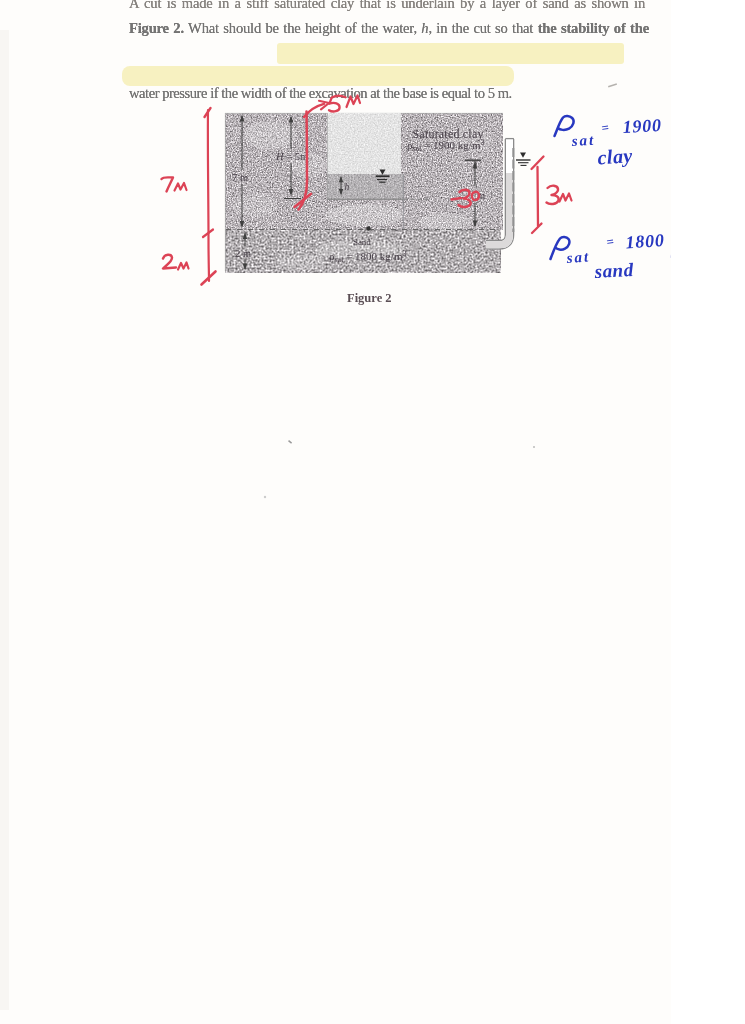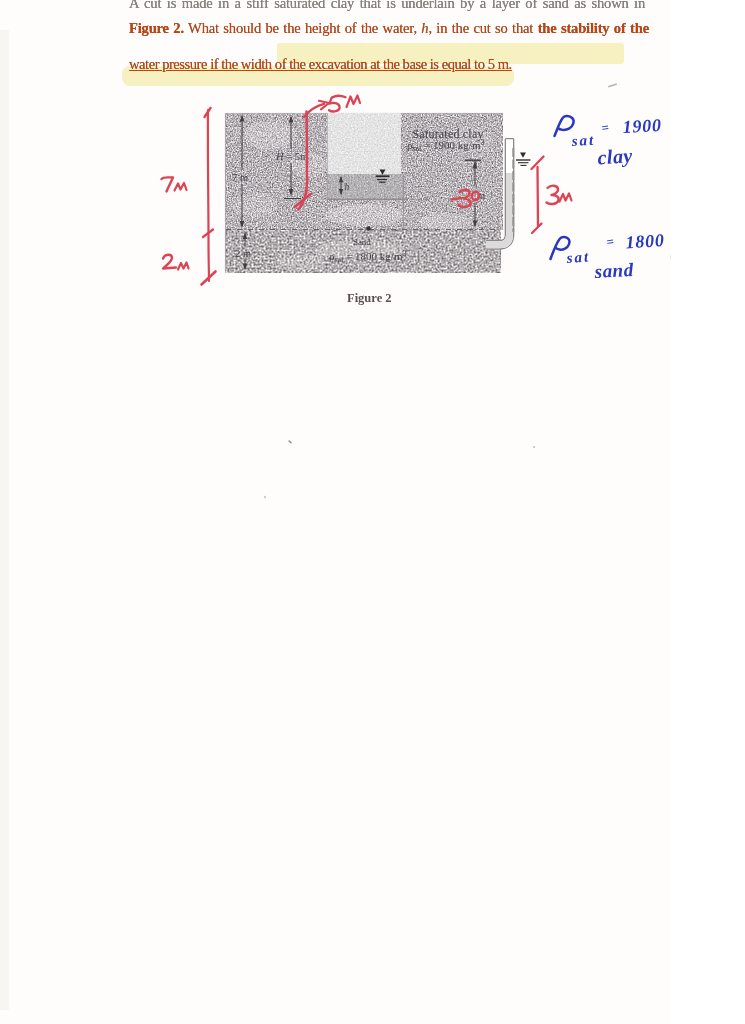--- a/index.html
+++ b/index.html
@@ -1,33 +1,33 @@
 <!DOCTYPE html>
 <html><head>
 <meta charset="utf-8">
 <style>
 html,body{margin:0;padding:0;background:#fff;}
 #page{position:relative;width:671px;height:1024px;background:#fefdfb;overflow:hidden;
   font-family:"Liberation Serif",serif;}
 .hl{position:absolute;background:#f7f1c1;}
-.tl{position:absolute;left:129px;white-space:nowrap;color:#c2410c;font-size:14.6px;letter-spacing:-0.2px;text-shadow:0 0 0.5px rgba(60,56,51,0.7);}
+.tl{position:absolute;left:129px;white-space:nowrap;color:#737373;font-size:14.6px;letter-spacing:-0.2px;text-shadow:0 0 0.5px rgba(60,56,51,0.7);}
 svg{position:absolute;left:0;top:0;}
 </style>
 </head>
 <body>
 <div id="page">
 
   <div style="position:absolute;left:0;top:30px;width:9px;height:980px;background:#f8f6f3;"></div>
 
   <div class="hl" style="left:277px;top:43px;width:347px;height:21px;border-radius:3px;"></div>
   <div class="hl" style="left:122px;top:66px;width:392px;height:20px;border-radius:8px;"></div>
 
   <div class="tl" id="L1" style="top:-5px;color:#87837f;word-spacing:2.1px;">A cut is made in a stiff saturated clay that is underlain by a layer of sand as shown in</div>
   <div class="tl" id="L2" style="top:20px;word-spacing:1px;"><b>Figure 2.</b> What should be the height of the water, <i>h</i>, in the cut so that <b>the stability of the</b></div>
-  <div class="tl" id="L4" style="top:56px;letter-spacing:-0.48px;text-decoration:underline;">water pressure if the width of the excavation at the base is equal to 5 m.</div>
+  <div class="tl" id="L4" style="top:85px;letter-spacing:-0.48px;">water pressure if the width of the excavation at the base is equal to 5 m.</div>
 
   <svg width="745" height="1024" viewBox="0 0 745 1024">
     <defs>
       <filter id="clayN" x="0" y="0" width="100%" height="100%" color-interpolation-filters="sRGB">
         <feTurbulence type="fractalNoise" baseFrequency="0.8" numOctaves="2" seed="5"></feTurbulence>
         <feColorMatrix type="saturate" values="0"></feColorMatrix>
         <feComponentTransfer>
           <feFuncR type="linear" slope="1.35" intercept="0.05"></feFuncR>
           <feFuncG type="linear" slope="1.35" intercept="0.03"></feFuncG>
           <feFuncB type="linear" slope="1.35" intercept="0.045"></feFuncB>

